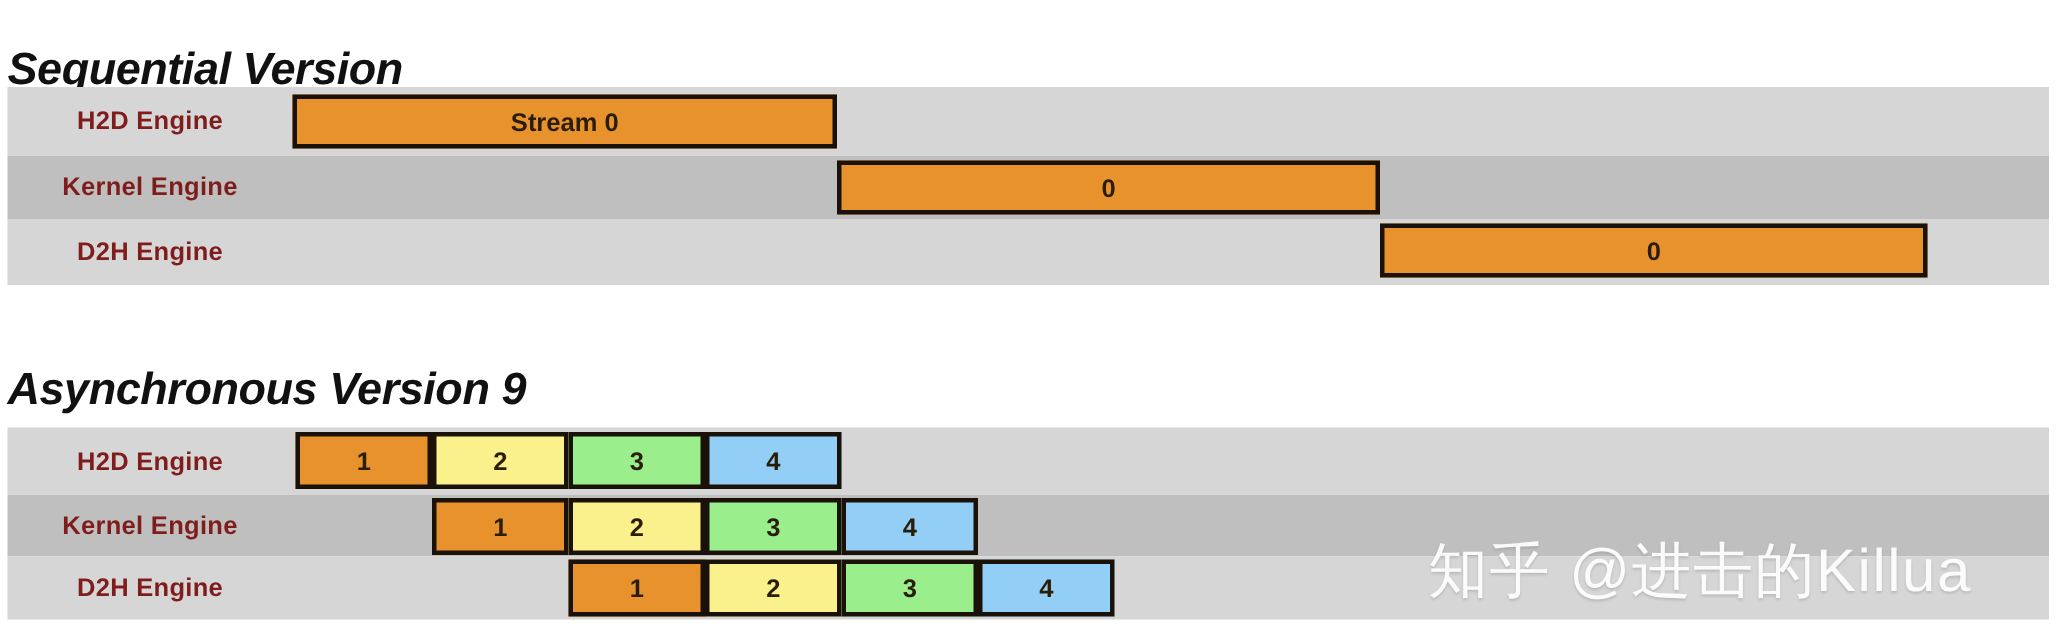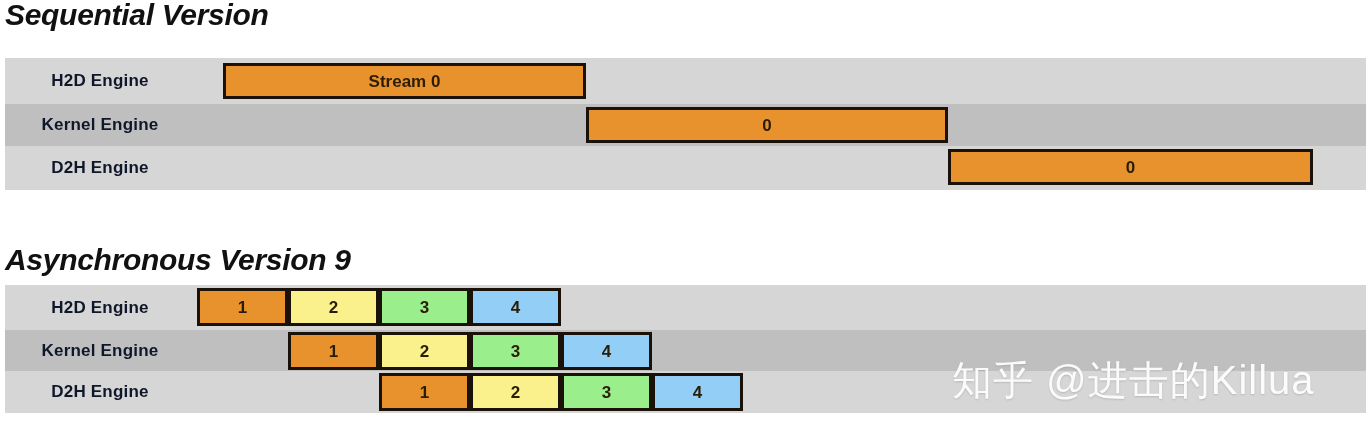--- a/index.html
+++ b/index.html
@@ -52,21 +52,21 @@
     position: absolute;
     left: 0;
     top: 0;
     height: 100%;
     width: 190px;
     display: flex;
     align-items: center;
     justify-content: center;
     font-size: 17px;
     font-weight: bold;
-    color: #0f172a;
+    color: #7f1d1d;
     letter-spacing: 0.2px;
     white-space: nowrap;
   }
 
   .track {
     position: absolute;
     left: 0;
     top: 0;
     height: 100%;
     width: 100%;
@@ -80,42 +80,41 @@
     align-items: center;
     justify-content: center;
     font-size: 17px;
     font-weight: bold;
     color: #2a1d05;
     line-height: 1;
   }
 
   .block.seq {
     font-size: 17px;
-    margin-left: 28px;
   }
 
   .watermark {
     position: absolute;
     font-size: 40px;
     color: #ffffff;
     opacity: 0.92;
     font-weight: 400;
     white-space: nowrap;
     text-shadow: 0 1px 2px rgba(120,120,120,0.35);
     pointer-events: none;
     letter-spacing: 1px;
     text-align: center;
   }
 </style>
 </head>
 <body>
 
 <div id="diagram-root">
     <div class="section" style="top: 0px;">
-      <div class="section-title" style="top: 0;">Sequential Version</div>
+      <div class="section-title" style="top: 32px;">Sequential Version</div>
       <div class="rows" style="top: 58px;">
         <div class="row light" style="height: 46px;">
           <div class="row-label">H2D Engine</div>
           <div class="track">
             <div class="block seq" style="left: 190px; width: 363px; top: 5px; height: 36px; background: rgb(232, 146, 46); border-color: rgb(26, 18, 8);">Stream 0</div>
           </div>
         </div>
         <div class="row dark" style="height: 42px;">
           <div class="row-label">Kernel Engine</div>
           <div class="track">

